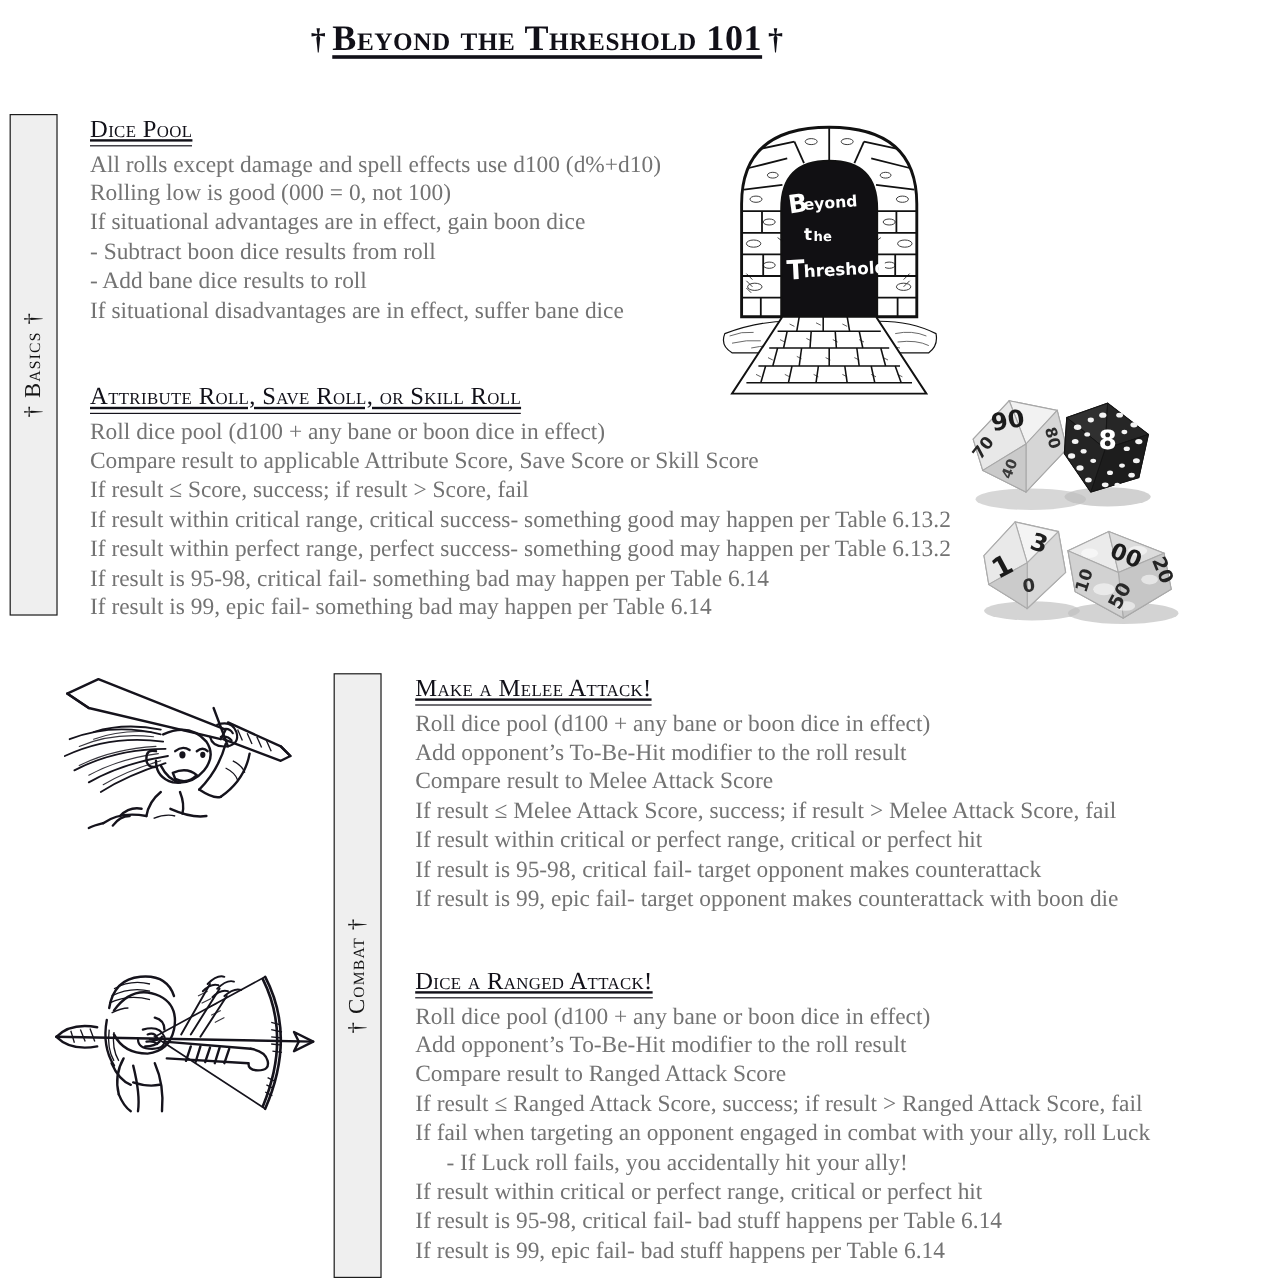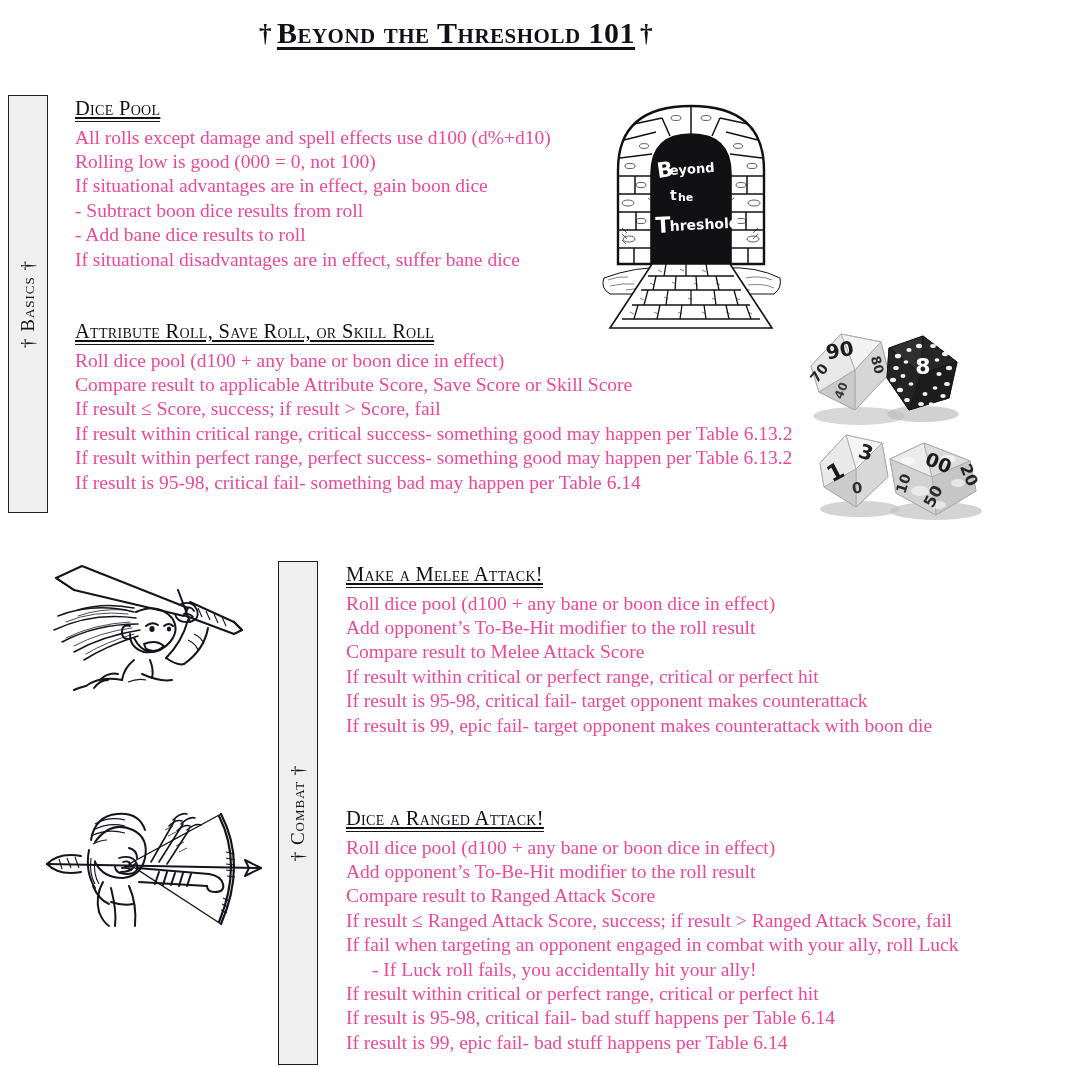--- a/index.html
+++ b/index.html
@@ -76,21 +76,21 @@
     padding-bottom: 0px;
     white-space: nowrap;
     line-height: 1.15;
     text-decoration: underline;
   }
   .block .lines { margin-top: 3px; }
   .block .ln {
     font-size: 19.5px;
     line-height: 24.4px;
     white-space: nowrap;
-    color: #ec4899;
+    color: #737373;
   }
   .block .ln.indent { padding-left: 26px; }
 
   #dice-pool     { left: 75px;  top: 97px;  }
   #attribute-roll{ left: 75px;  top: 320px; }
   #melee-attack  { left: 346px; top: 563px; }
   #ranged-attack { left: 346px; top: 807px; }
 
   
   #doorway-art { position: absolute; left: 596px; top: 78px; width: 190px; height: 252px; }
@@ -134,29 +134,31 @@
 
 <div class="block" id="attribute-roll">
   <h2>Attribute Roll, Save Roll, or Skill Roll</h2>
   <div class="lines">
     <div class="ln">Roll dice pool (d100 + any bane or boon dice in effect)</div>
     <div class="ln">Compare result to applicable Attribute Score, Save Score or Skill Score</div>
     <div class="ln">If result ≤ Score, success; if result &gt; Score, fail</div>
     <div class="ln">If result within critical range, critical success- something good may happen per Table 6.13.2</div>
     <div class="ln">If result within perfect range, perfect success- something good may happen per Table 6.13.2</div>
     <div class="ln">If result is 95-98, critical fail- something bad may happen per Table 6.14</div>
+    <div class="ln">If result is 99, epic fail- something bad may happen per Table 6.14</div>
   </div>
 </div>
 
 <div class="block" id="melee-attack">
   <h2>Make a Melee Attack!</h2>
   <div class="lines">
     <div class="ln">Roll dice pool (d100 + any bane or boon dice in effect)</div>
     <div class="ln">Add opponent’s To-Be-Hit modifier to the roll result</div>
     <div class="ln">Compare result to Melee Attack Score</div>
+    <div class="ln">If result ≤ Melee Attack Score, success; if result &gt; Melee Attack Score, fail</div>
     <div class="ln">If result within critical or perfect range, critical or perfect hit</div>
     <div class="ln">If result is 95-98, critical fail- target opponent makes counterattack</div>
     <div class="ln">If result is 99, epic fail- target opponent makes counterattack with boon die</div>
   </div>
 </div>
 
 <div class="block" id="ranged-attack">
   <h2>Dice a Ranged Attack!</h2>
   <div class="lines">
     <div class="ln">Roll dice pool (d100 + any bane or boon dice in effect)</div>

